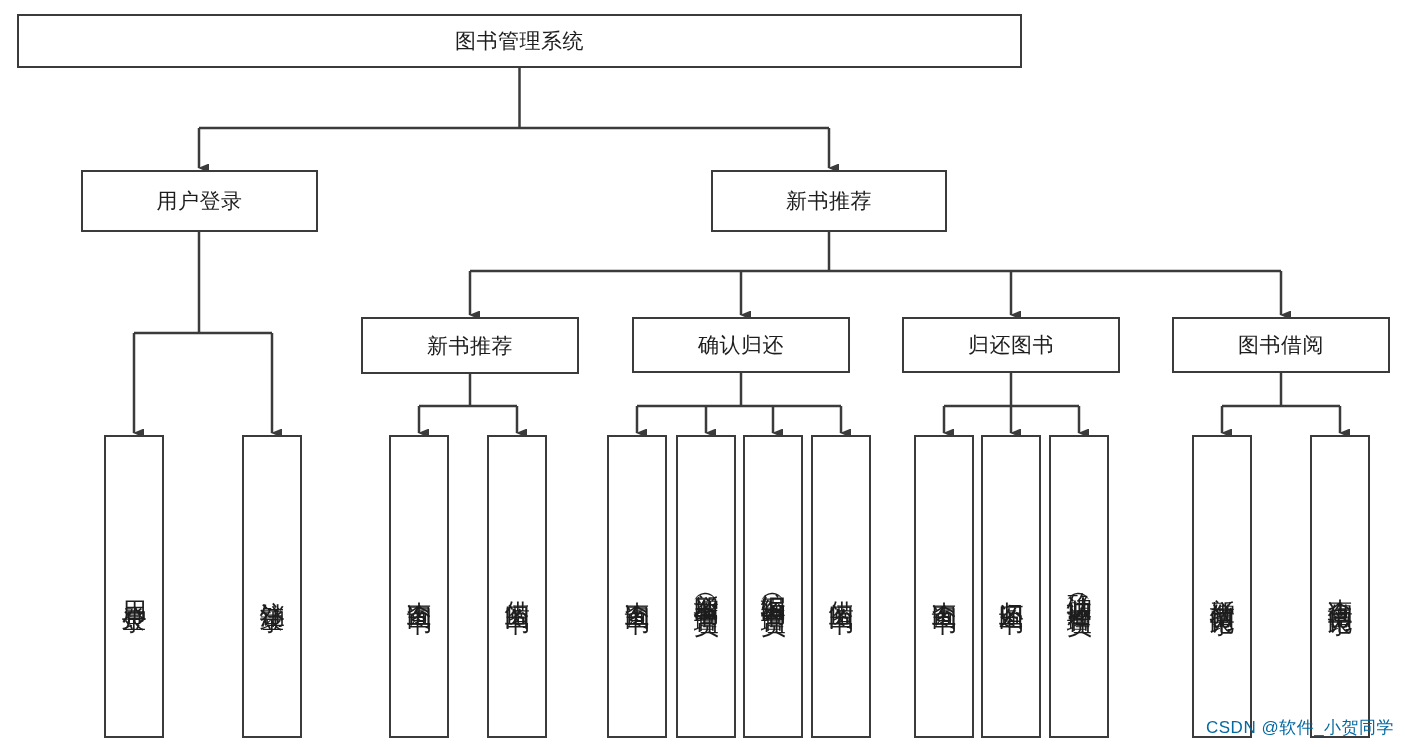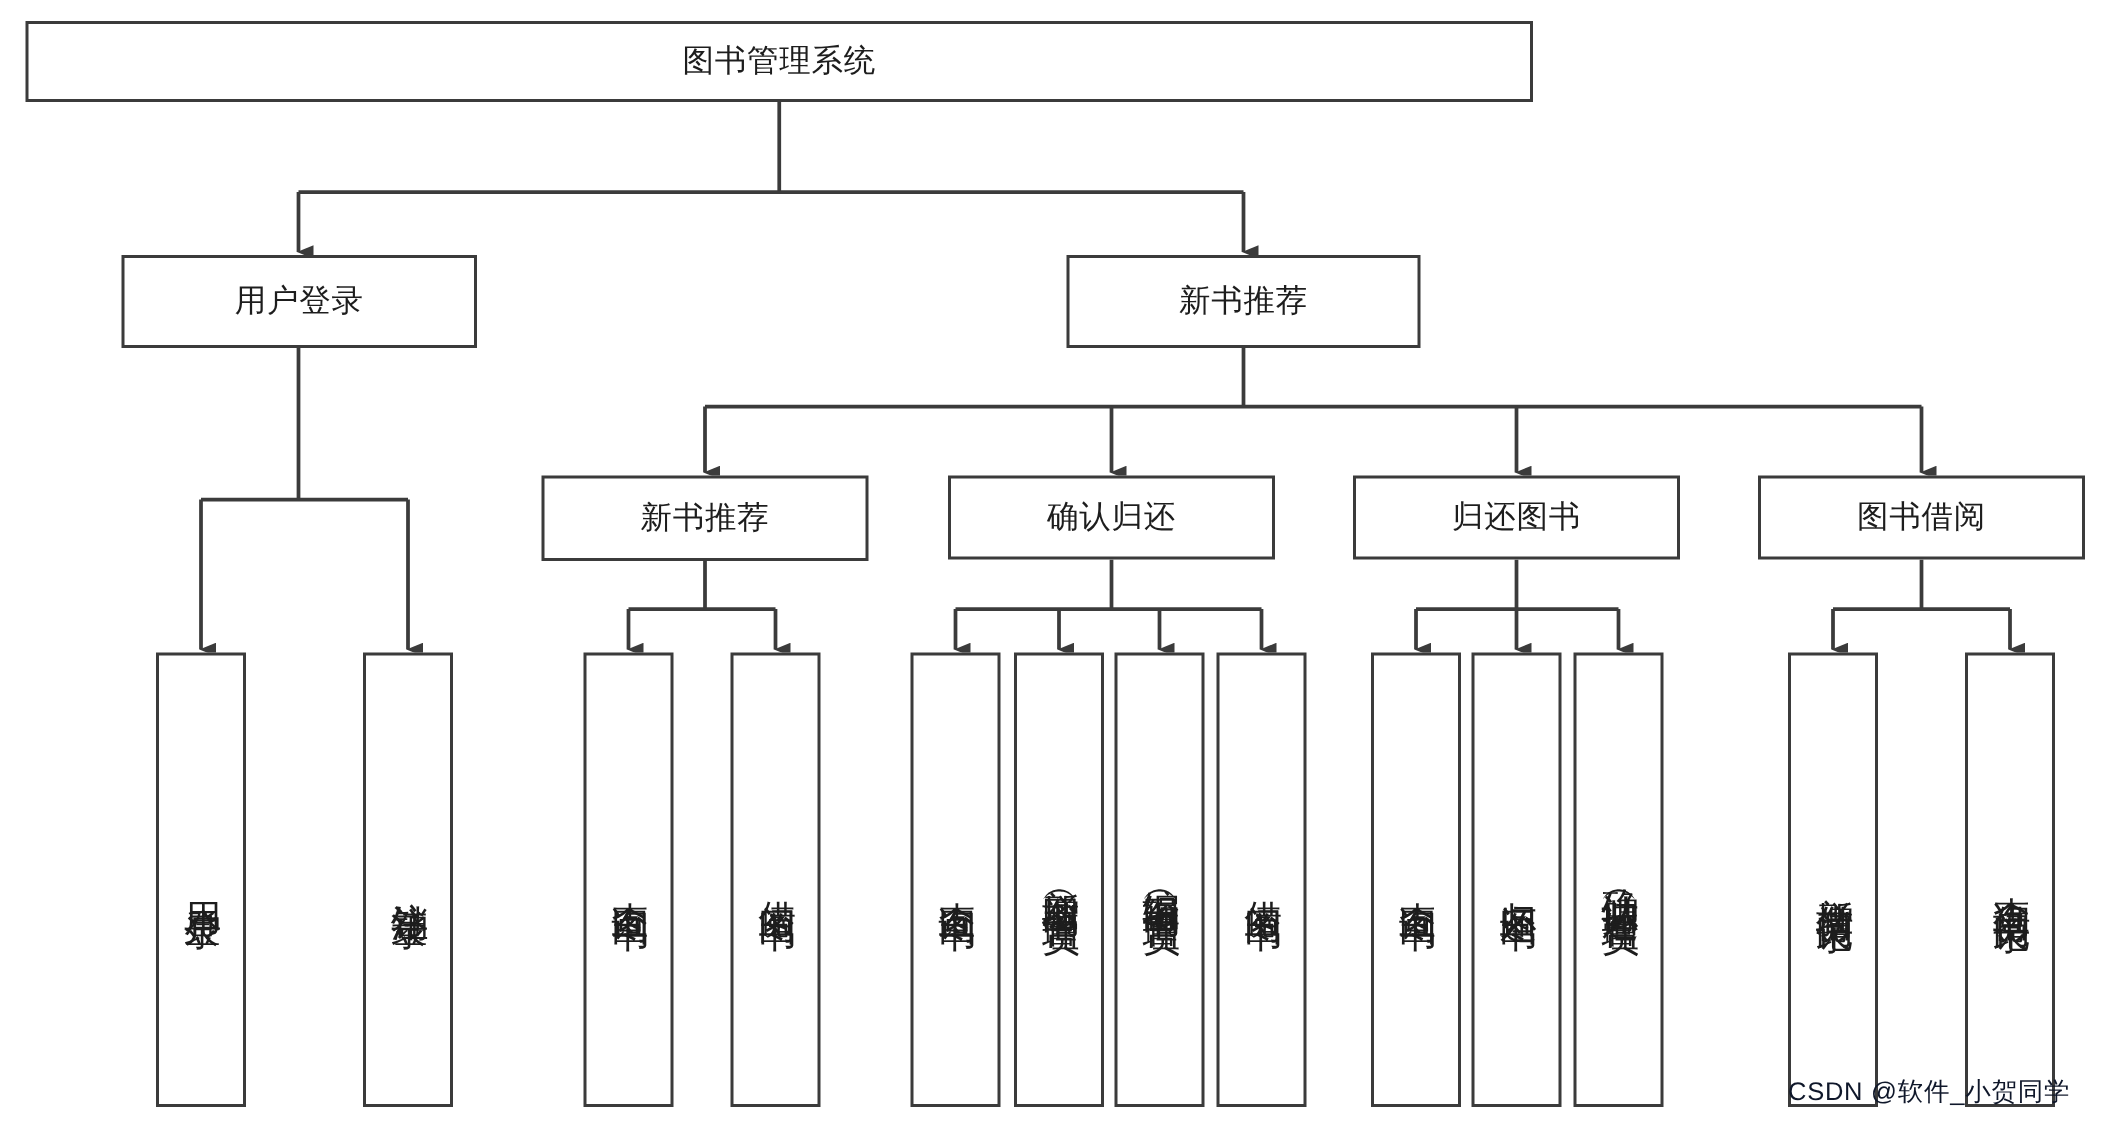--- a/index.html
+++ b/index.html
@@ -50,23 +50,24 @@
   .node.vert .vtext {
     writing-mode: vertical-rl;
     text-orientation: upright;
     white-space: nowrap;
   }
   .watermark {
     position: absolute;
     left: 1192px;
     top: 716px;
     font-size: 17px;
-    color: #0f172a;
+    color: #0369a1;
     white-space: nowrap;
     letter-spacing: 0.5px;
+    padding-left: 14px;
   }
 </style>
 </head>
 <body>
 
 <div id="canvas">
 
   <svg id="edges" viewBox="0 0 1405 747" xmlns="http://www.w3.org/2000/svg">
     <defs>
       <marker id="arrow" markerWidth="9" markerHeight="11" refX="4.5" refY="10" orient="auto" markerUnits="userSpaceOnUse">

